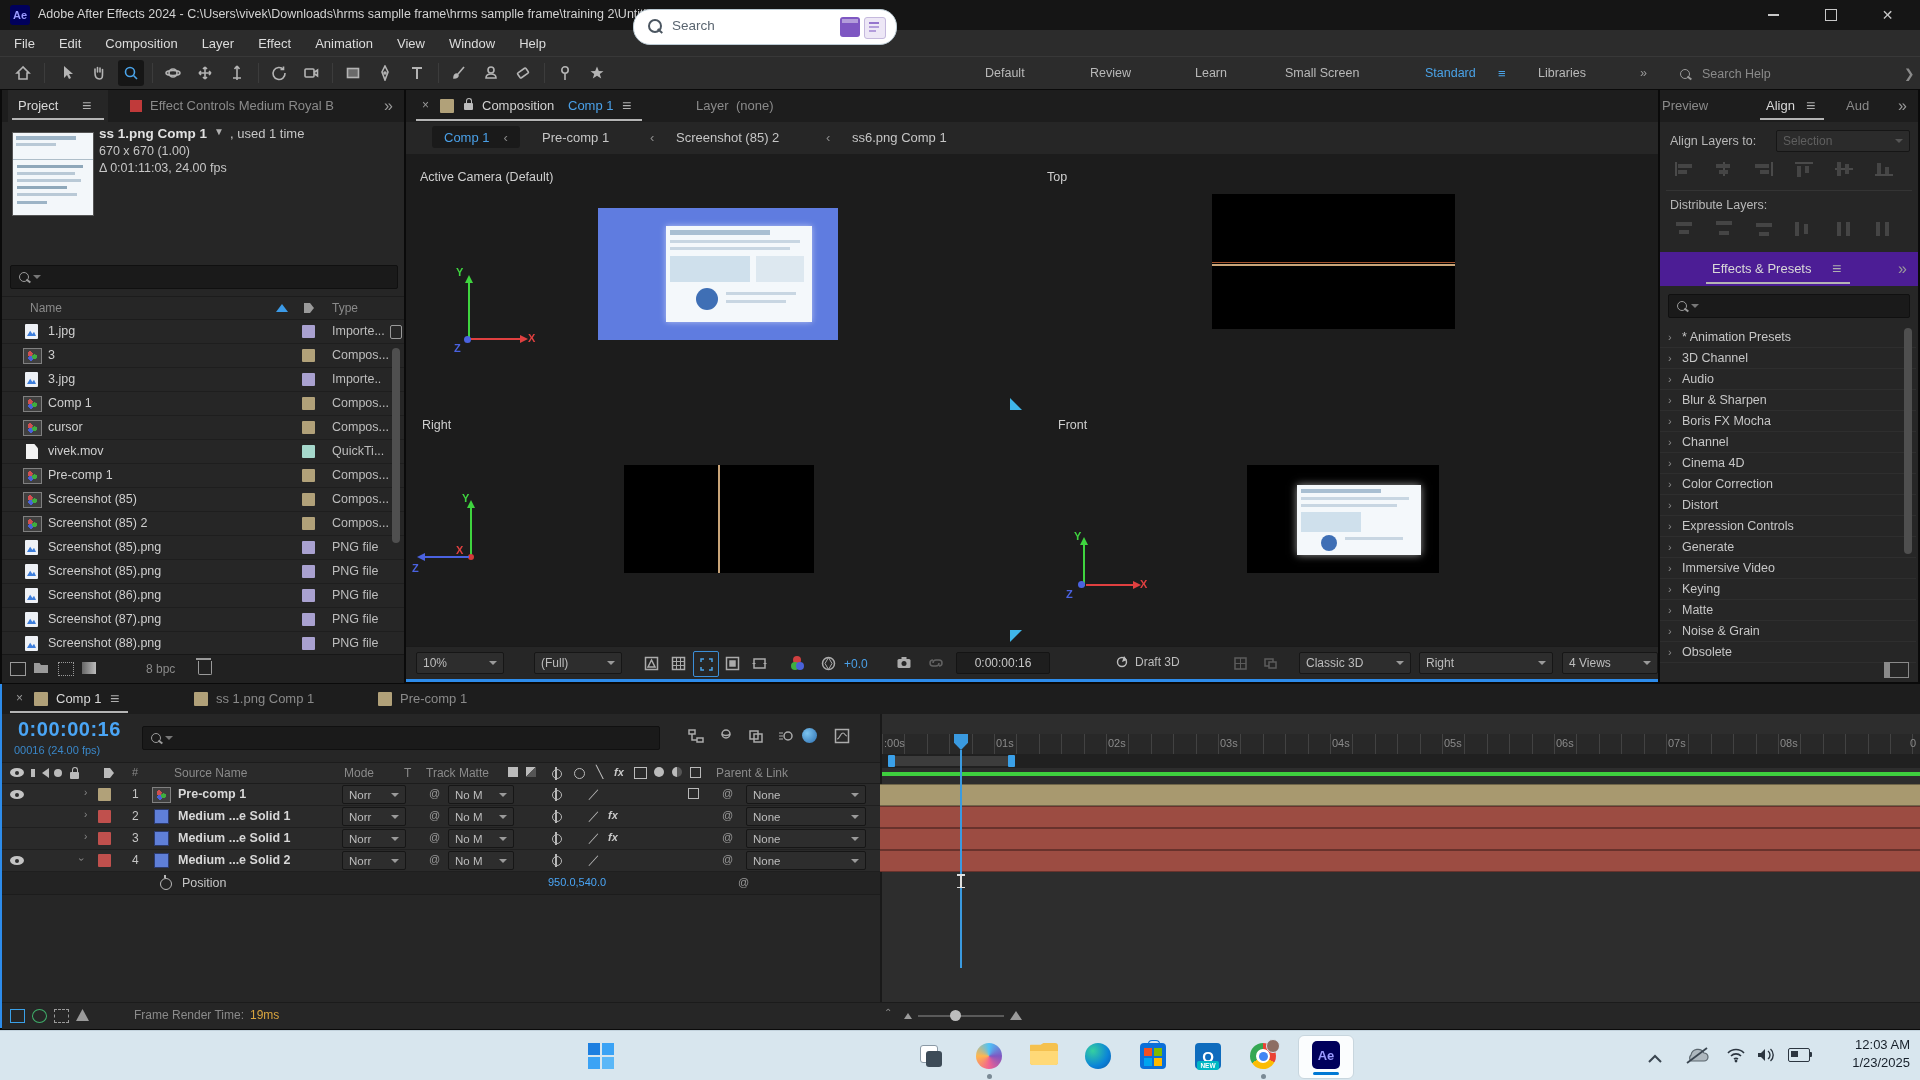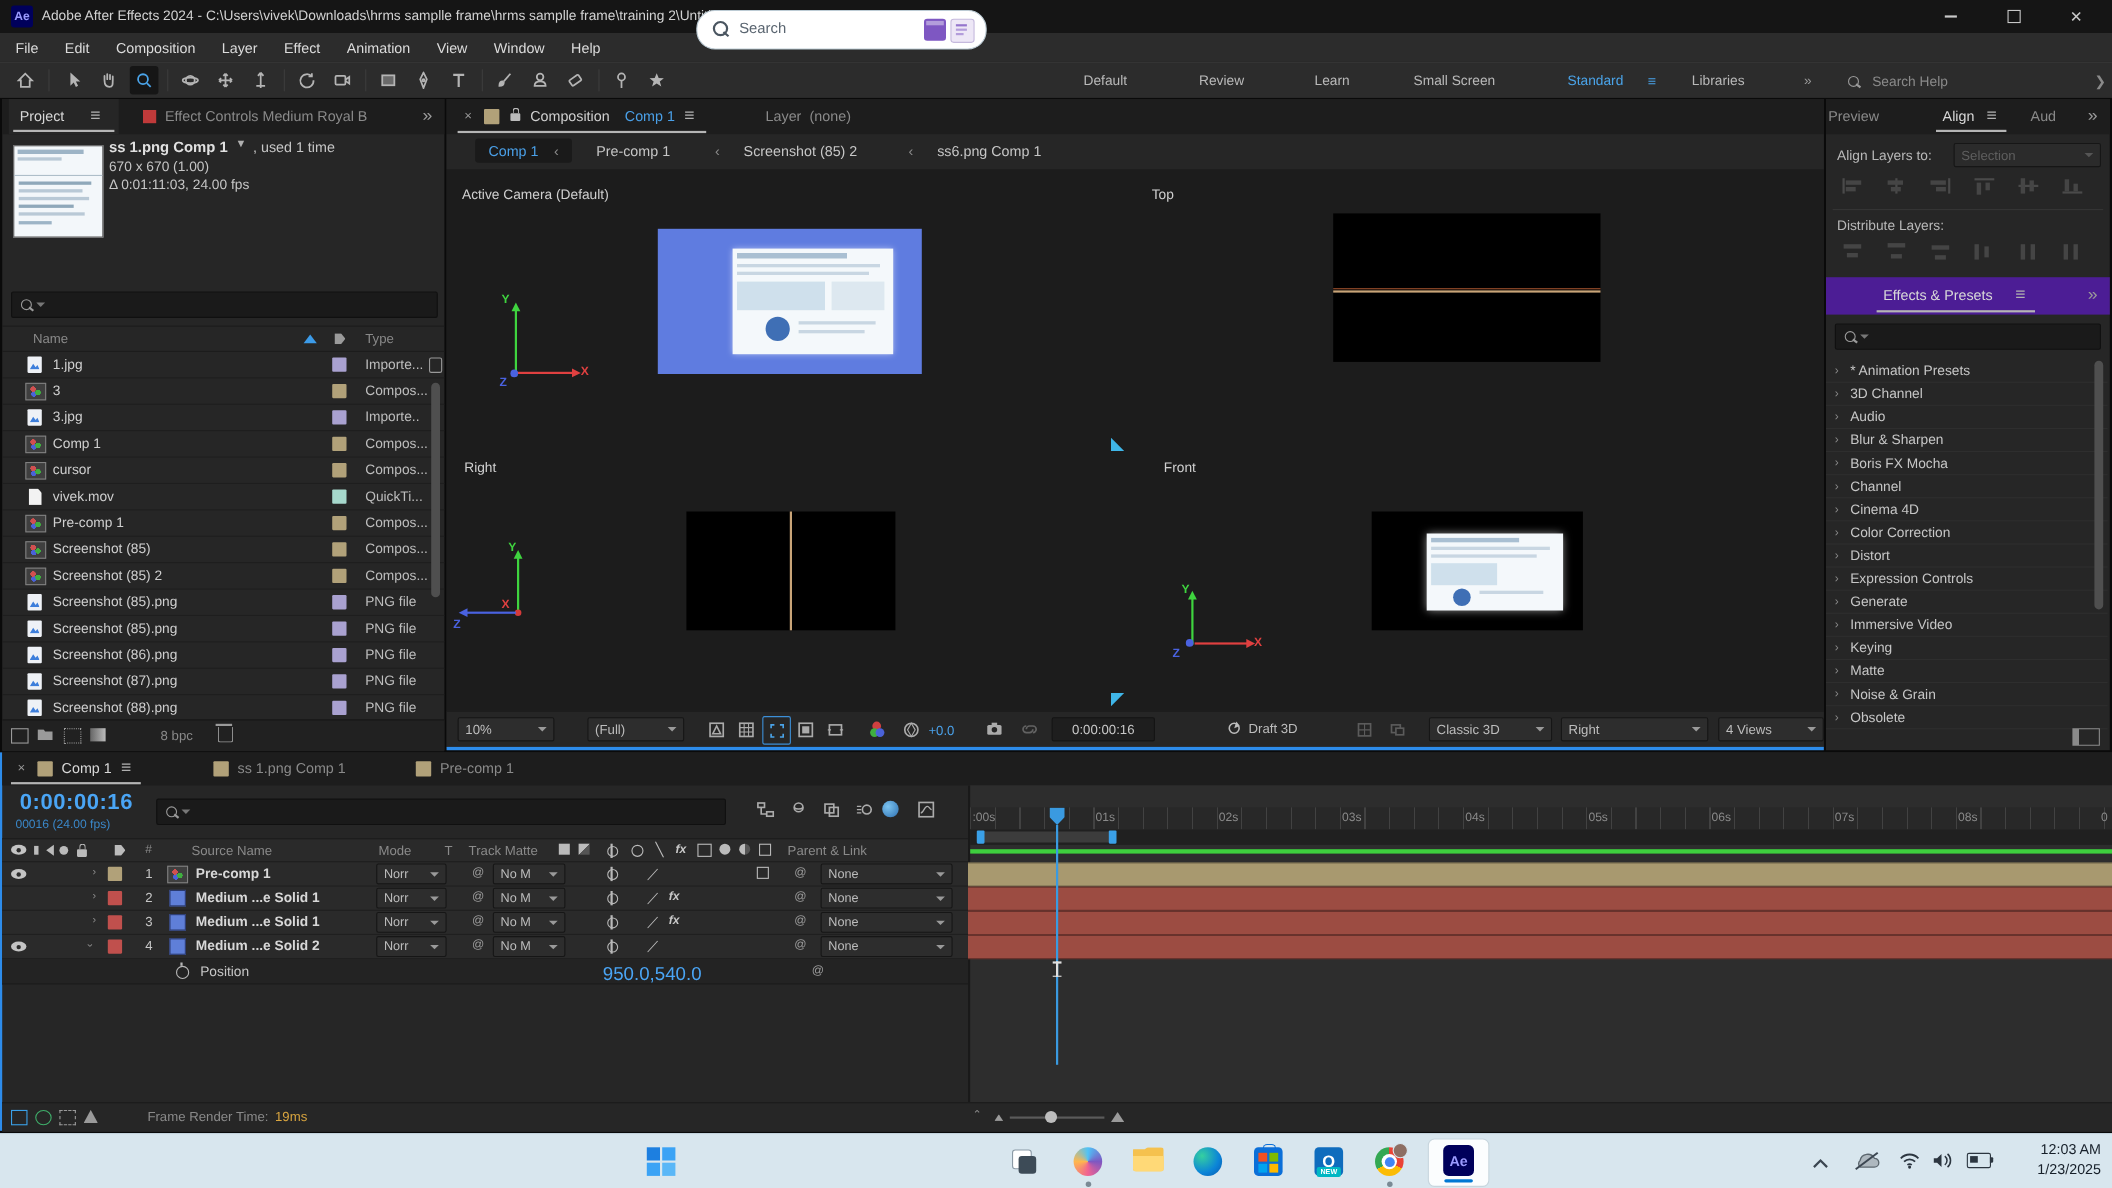--- a/index.html
+++ b/index.html
@@ -884,21 +884,21 @@
     <span class="gl-at" style="left:720px;top:3px;">@</span>
     <div class="dd" style="left:744px;top:1px;width:106px;height:17px;font-size:11.5px;">
         <span>None</span>
         <span class="caret"></span>
       </div>
   </div>
 
   <div class="abs" style="left:0;top:188px;width:878px;height:22px;background:#232323;border-bottom:1px solid #1c1c1c;">
     <span class="stopwatch" style="left:158px;top:6px;"></span>
     <span class="abs txt" style="left:180px;top:4px;font-size:12.5px;">Position</span>
-    <span class="abs" style="left:546px;top:4px;font-size:17px;color:#4aa5f5;">950.0,540.0</span>
+    <span class="abs" style="left:546px;top:4px;font-size:11px;color:#4aa5f5;">950.0,540.0</span>
     <span class="gl-at" style="left:736px;top:4px;">@</span>
   </div>
 
   <div class="abs" style="left:878px;top:30px;width:1042px;height:288px;background:#2d2d2d;border-left:2px solid #191919;box-sizing:border-box;">
 
     <div class="abs tick-strip" style="left:0;top:20px;width:1042px;height:20px;background-color:#282828;">
       <span class="abs dim" style="left:2px;top:3px;font-size:11px;">:00s</span>
       <span class="abs dim" style="left:114px;top:3px;font-size:11px;">01s</span>
       <span class="abs dim" style="left:226px;top:3px;font-size:11px;">02s</span>
       <span class="abs dim" style="left:338px;top:3px;font-size:11px;">03s</span>

